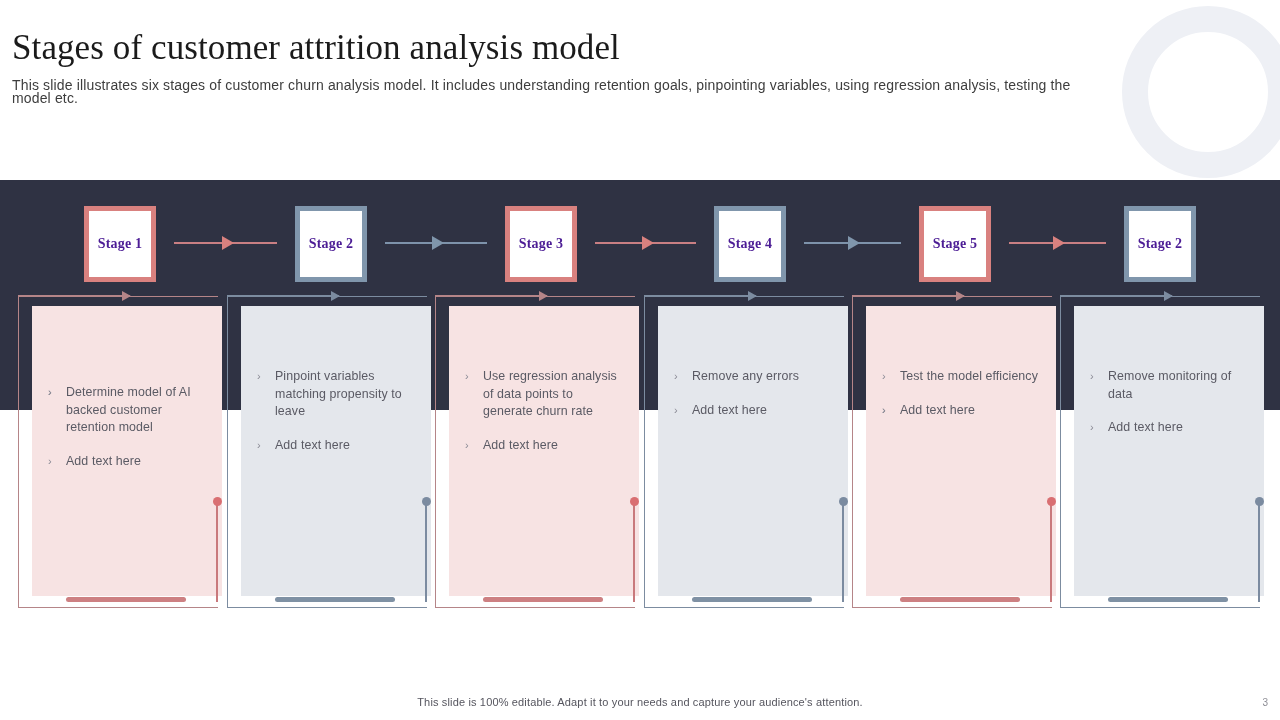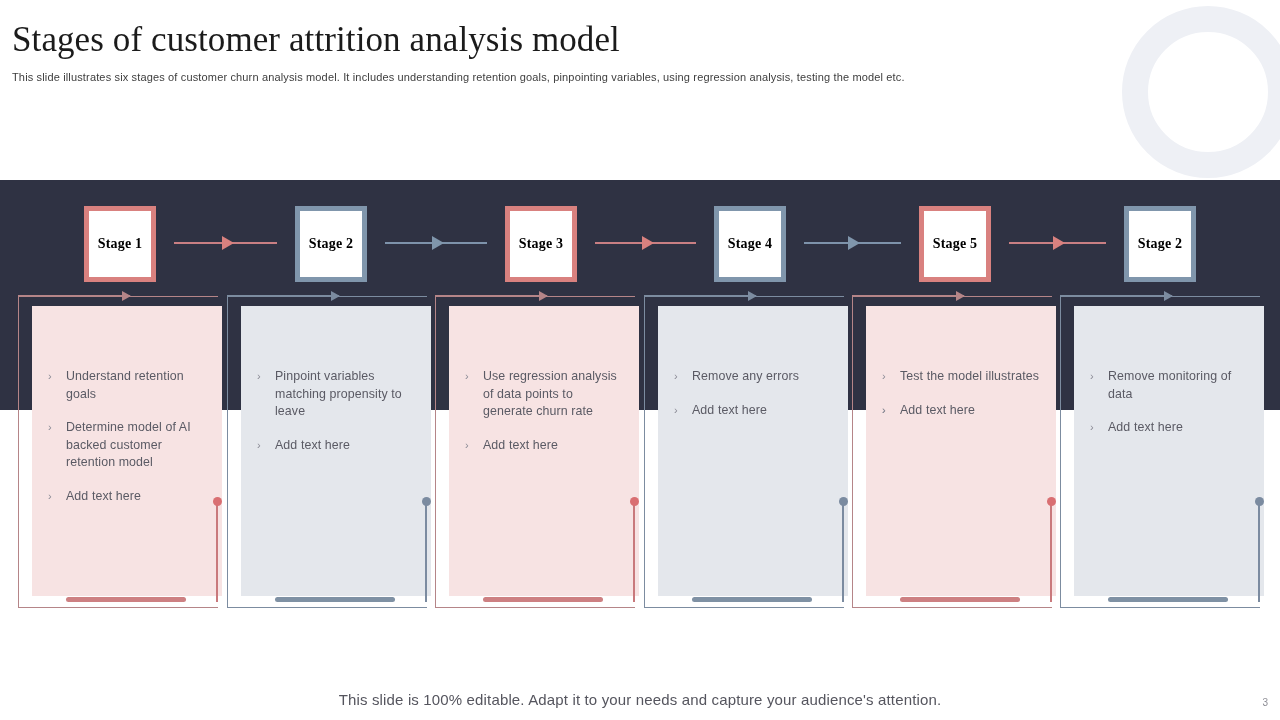--- a/index.html
+++ b/index.html
@@ -31,34 +31,34 @@
     border-radius: 50%;
     border: 26px solid #eef0f5;
     z-index: 0;
   }
 
   
   .header {
     position: absolute;
     left: 0; top: 0;
     width: 1100px;
-    padding: 18px 0 0 12px;
+    padding: 26px 0 0 12px;
     z-index: 3;
   }
   .page-title {
     font-family: "Liberation Serif", serif;
     font-size: 35px;
     font-weight: 400;
     color: #1b1b1b;
     letter-spacing: 0.1px;
     line-height: 44px;
   }
   .page-subtitle {
     margin-top: 9px;
-    font-size: 11px;
+    font-size: 14px;
     color: #3d3d3d;
     letter-spacing: 0.15px;
     line-height: 13px;
   }
 
   
   .dark-band {
     position: absolute;
     left: 0;
     top: 180px;
@@ -94,21 +94,21 @@
   .stage-label {
     position: absolute;
     left: 0; top: 0;
     width: 100%; height: 100%;
     display: flex;
     align-items: center;
     justify-content: center;
     font-family: "Liberation Serif", serif;
     font-size: 14px;
     font-weight: 700;
-    color: #000000;
+    color: #4c1d95;
     letter-spacing: 0.2px;
   }
 
   
   .stage-arrow {
     position: absolute;
     top: 36px;
     height: 2px;
     background: #c97f83;
   }
@@ -240,21 +240,21 @@
     background: #cd8082;
   }
   .card-unit.blue .card-bar { background: #7f91a4; }
 
   
   .footer-note {
     position: absolute;
     left: 0; right: 0;
     bottom: 12px;
     text-align: center;
-    font-size: 15px;
+    font-size: 11px;
     color: #55555e;
     letter-spacing: 0.15px;
     z-index: 3;
   }
   .page-number {
     position: absolute;
     right: 12px;
     bottom: 12px;
     font-size: 10px;
     color: #8d8d95;
@@ -312,21 +312,21 @@
         </div>
       </div>
     </div>
 
   <div class="cards">
       <div class="card-unit" style="left: 18px;">
         <div class="card-frame"></div>
         <div class="card-arrow"></div>
         <div class="card-panel">
           <ul class="bullet-list">
-            <li class="bullet-item"><span class="bullet-chevron">›</span><span>Understand retention goals</span></li>
+            <li class="bullet-item"><span class="bullet-chevron">›</span></li>
             <li class="bullet-item"><span class="bullet-chevron">›</span><span>Determine model of AI backed customer retention model</span></li>
             <li class="bullet-item"><span class="bullet-chevron">›</span><span>Add text here</span></li>
           </ul>
         </div>
         <div class="card-stem"></div>
         <div class="card-dot"></div>
         <div class="card-bar"></div>
       </div>
       <div class="card-unit blue" style="left: 227px;">
         <div class="card-frame"></div>
@@ -365,21 +365,21 @@
         </div>
         <div class="card-stem"></div>
         <div class="card-dot"></div>
         <div class="card-bar"></div>
       </div>
       <div class="card-unit" style="left: 852px;">
         <div class="card-frame"></div>
         <div class="card-arrow"></div>
         <div class="card-panel">
           <ul class="bullet-list">
-            <li class="bullet-item"><span class="bullet-chevron">›</span><span>Test the model illustrates</span></li>
+            <li class="bullet-item"><span class="bullet-chevron">›</span><span>Test the model efficiency</span></li>
             <li class="bullet-item"><span class="bullet-chevron">›</span></li>
             <li class="bullet-item"><span class="bullet-chevron">›</span><span>Add text here</span></li>
           </ul>
         </div>
         <div class="card-stem"></div>
         <div class="card-dot"></div>
         <div class="card-bar"></div>
       </div>
       <div class="card-unit blue" style="left: 1060px;">
         <div class="card-frame"></div>

